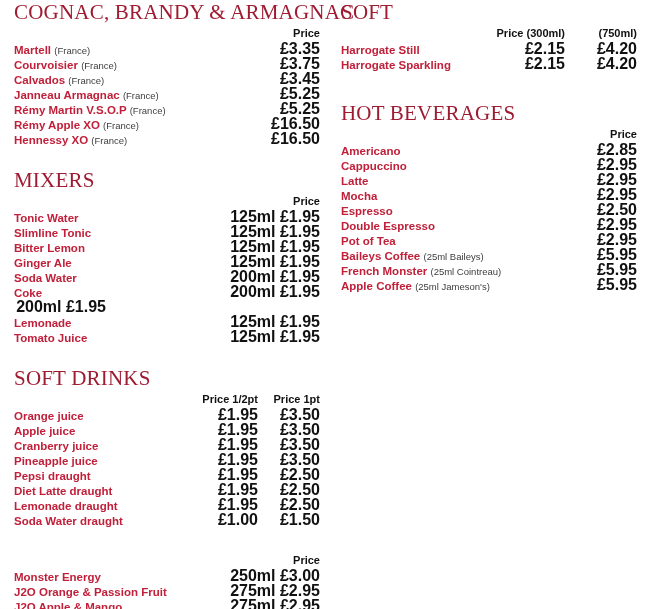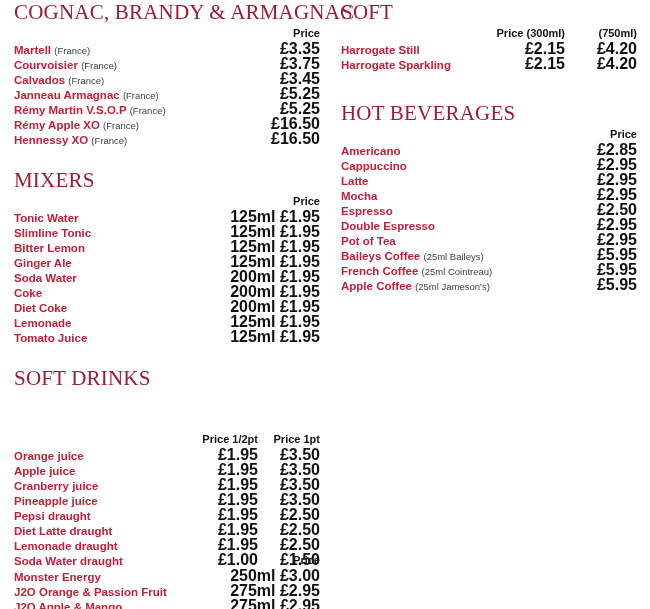--- a/index.html
+++ b/index.html
@@ -80,21 +80,21 @@
     color: #111111;
     text-align: right;
     white-space: nowrap;
     flex: 0 0 auto;
   }
 
   
   .w-price-1  { width: 60px; }   
   .w-price-ml { width: 92px; }   
   .w-half     { width: 72px; }   
-  .w-full     { width: 62px; margin-top: 40px; }   
+  .w-full     { width: 62px; }   
   .w-w300     { width: 92px; }   
   .w-w750     { width: 72px; }
   .spacer-16 { height: 16px; }
   .spacer-20 { height: 20px; }
   .spacer-24 { height: 24px; }
 </style>
 </head>
 <body>
 
 <div class="menu">
@@ -164,21 +164,20 @@
         </div>
         <div class="item-row">
           <div class="item-name">Soda Water</div>
           <div class="price-cell w-price-ml">200ml £1.95</div>
         </div>
         <div class="item-row">
           <div class="item-name">Coke</div>
           <div class="price-cell w-price-ml">200ml £1.95</div>
         </div>
         <div class="item-row">
-          <div class="item-name">Diet Coke</div>
           <div class="price-cell w-price-ml">200ml £1.95</div>
         </div>
         <div class="item-row">
           <div class="item-name">Lemonade</div>
           <div class="price-cell w-price-ml">125ml £1.95</div>
         </div>
         <div class="item-row">
           <div class="item-name">Tomato Juice</div>
           <div class="price-cell w-price-ml">125ml £1.95</div>
         </div>
@@ -318,21 +317,21 @@
         </div>
         <div class="item-row">
           <div class="item-name">Pot of Tea</div>
           <div class="price-cell w-price-1">£2.95</div>
         </div>
         <div class="item-row">
           <div class="item-name"><span>Baileys Coffee</span> <span class="qualifier">(25ml Baileys)</span></div>
           <div class="price-cell w-price-1">£5.95</div>
         </div>
         <div class="item-row">
-          <div class="item-name"><span>French Coffee</span> <span class="qualifier">(25ml Cointreau)</span></div>
+          <div class="item-name"><span>French Monster</span> <span class="qualifier">(25ml Cointreau)</span></div>
           <div class="price-cell w-price-1">£5.95</div>
         </div>
         <div class="item-row">
           <div class="item-name"><span>Apple Coffee</span> <span class="qualifier">(25ml Jameson's)</span></div>
           <div class="price-cell w-price-1">£5.95</div>
         </div>
       </div>
     </div>
 
   </div>

